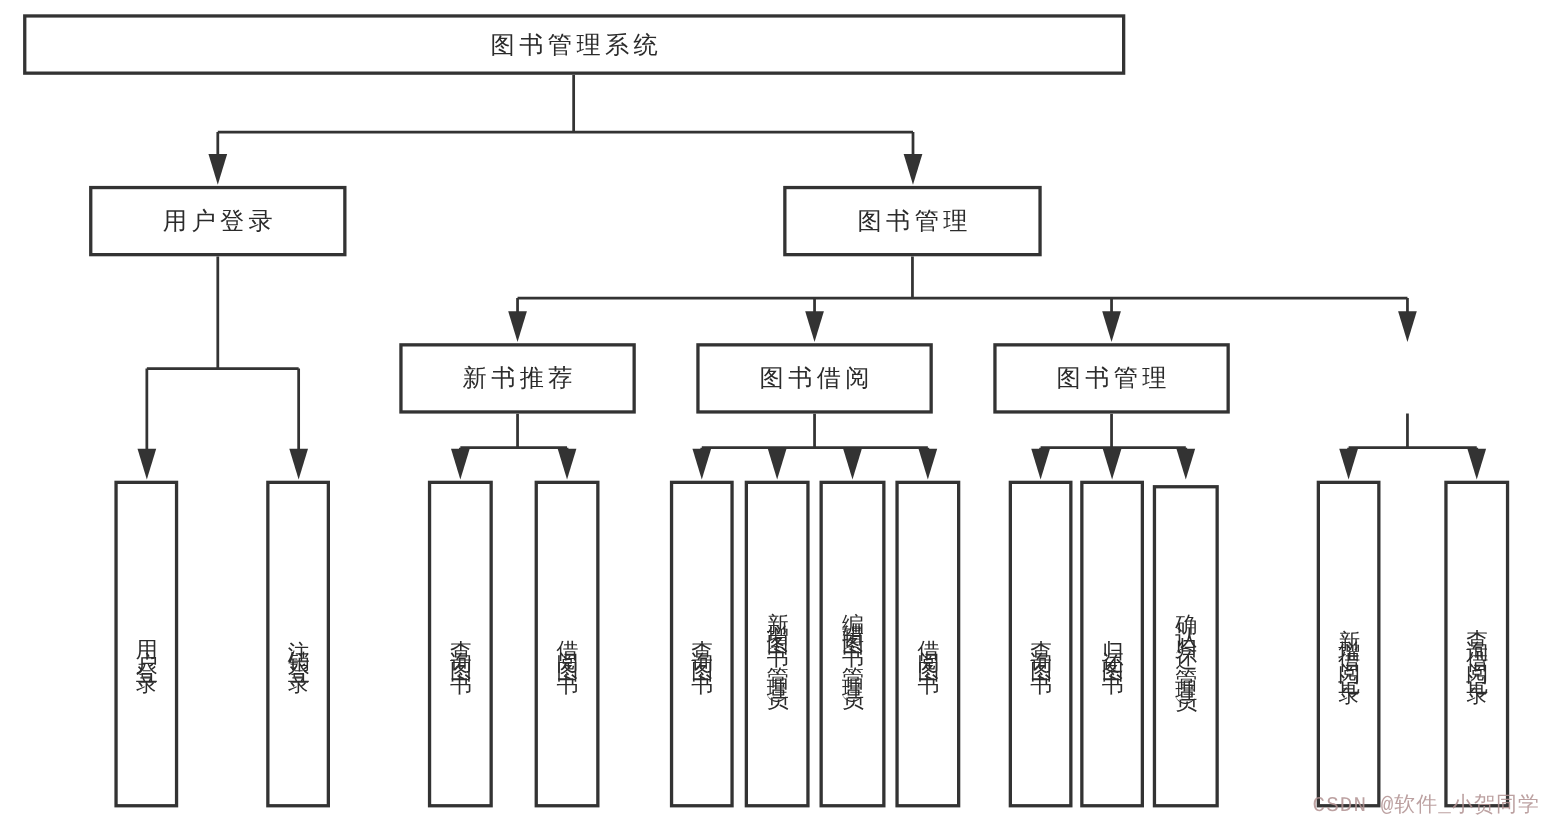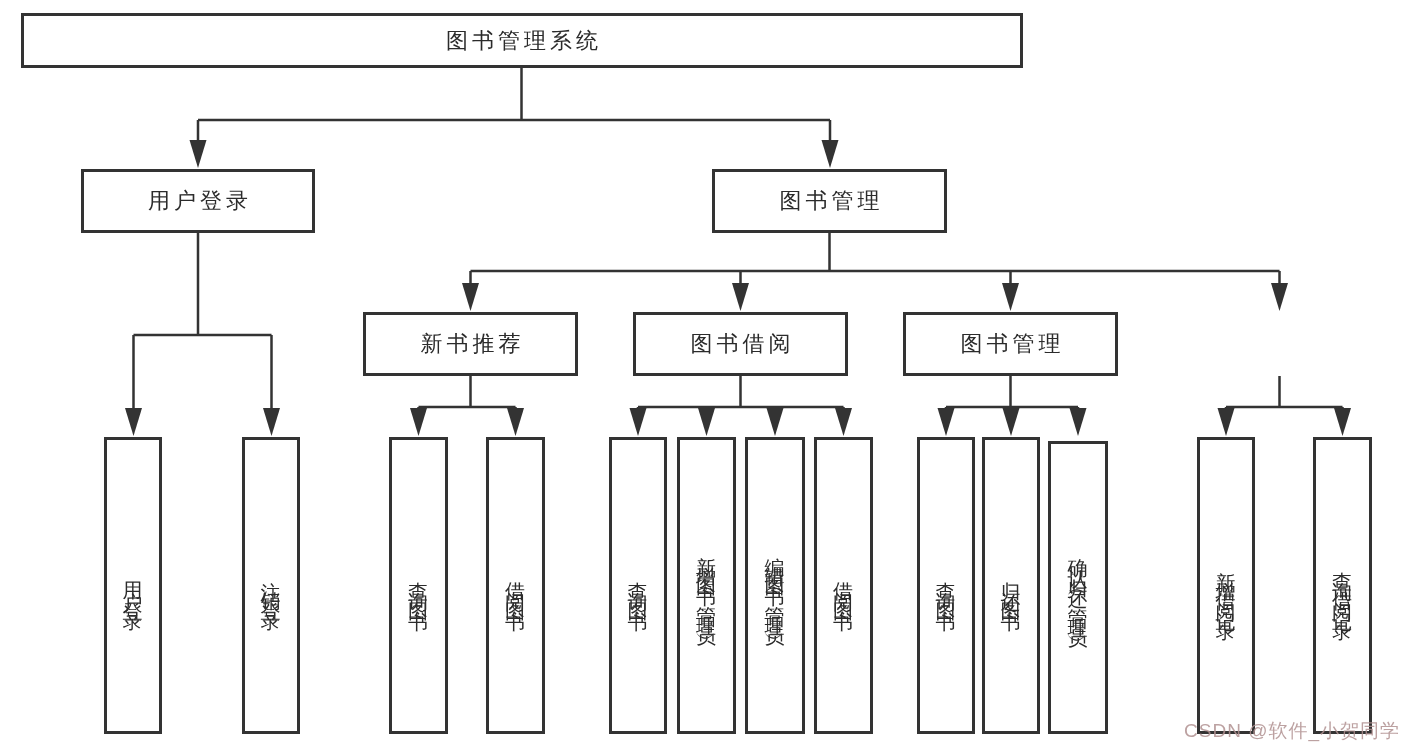--- a/index.html
+++ b/index.html
@@ -38,20 +38,21 @@
   }
   .watermark{
     position:absolute;
     right:5px;
     bottom:3px;
     font-size:19px;
     letter-spacing:1px;
     color:rgba(176,144,144,0.85);
     white-space:nowrap;
     z-index:5;
+    font-family:Liberation Mono, monospace;
   }
 </style>
 </head>
 <body>
 
 <div class="stage">
 
   <svg class="wires" viewBox="0 0 1405 747">
     <g stroke="#333333" stroke-width="2.5" fill="none">
       <path d="M521.5,68 V120 M198,120 H830 M198,120 V142 M830,120 V142"></path>

